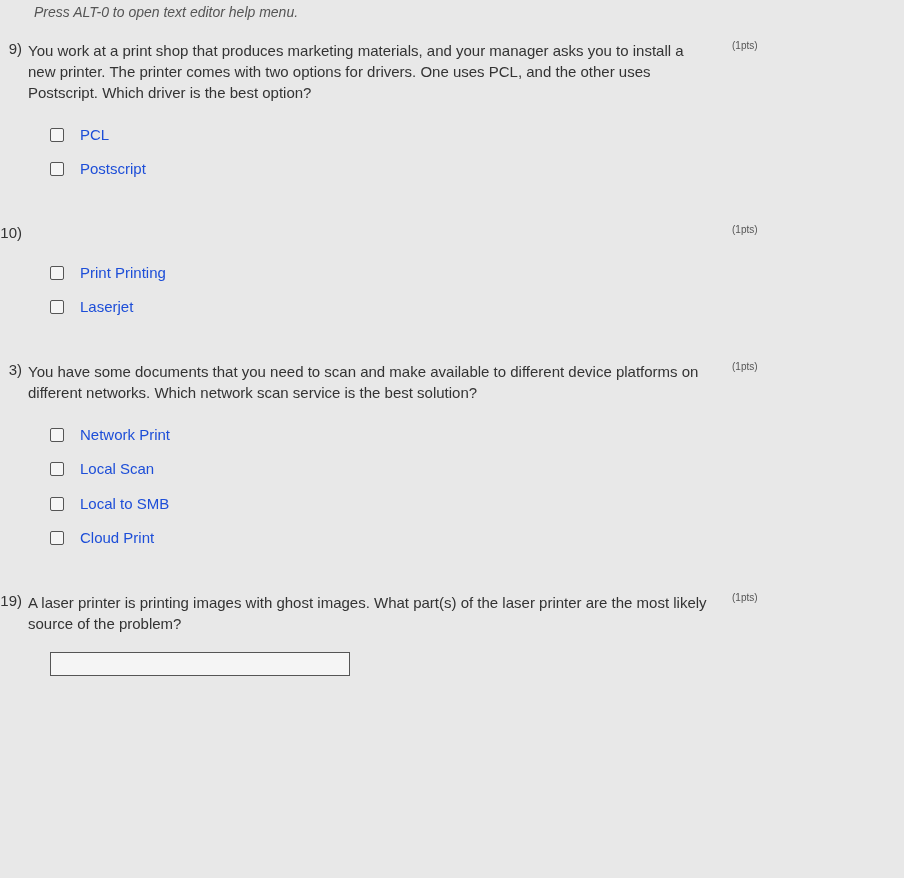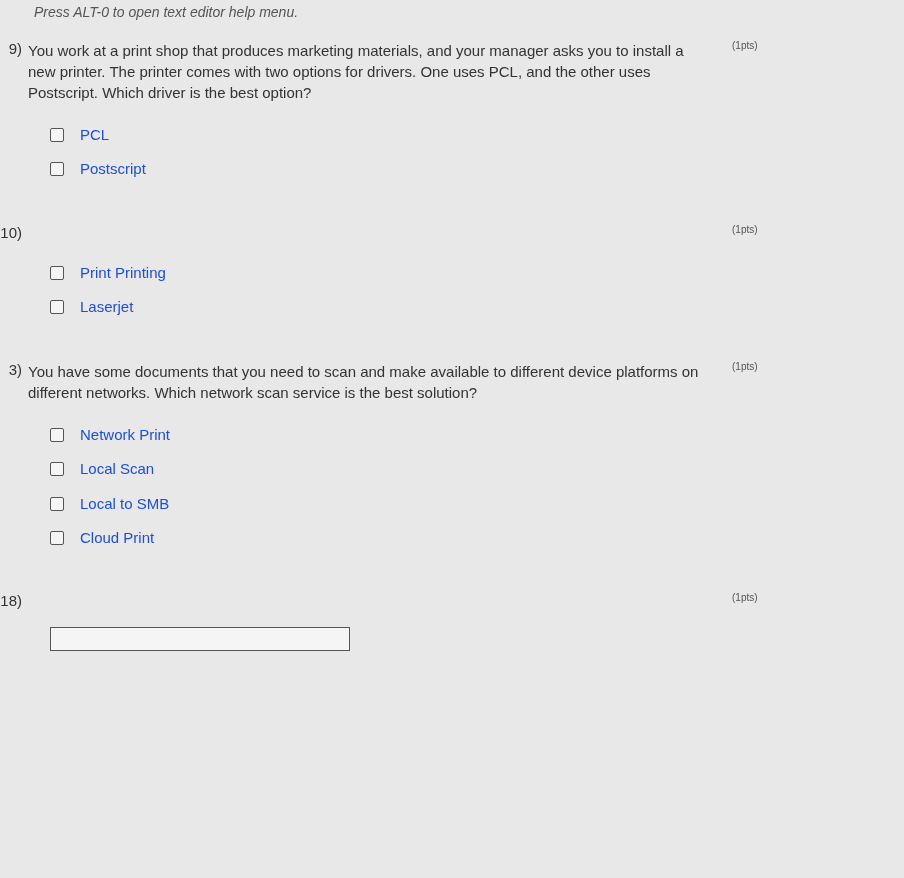--- a/index.html
+++ b/index.html
@@ -152,19 +152,20 @@
       </div>
       <div class="option">
         <div class="checkbox"></div>
         <div class="opt-label wide">Cloud Print</div>
       </div>
     </div>
   </div>
 
   <div class="question-block">
     <div class="question-row">
-      <div class="qnum">18)</div>
+      <div class="qnum">19)</div>
+      <div class="qtext">A laser printer is printing images with ghost images. What part(s) of the laser printer are the most likely source of the problem?</div>
     </div>
     <div class="pts">(1pts)</div>
     <div class="text-input"></div>
   </div>
 
 </div>
 
 </body></html>

